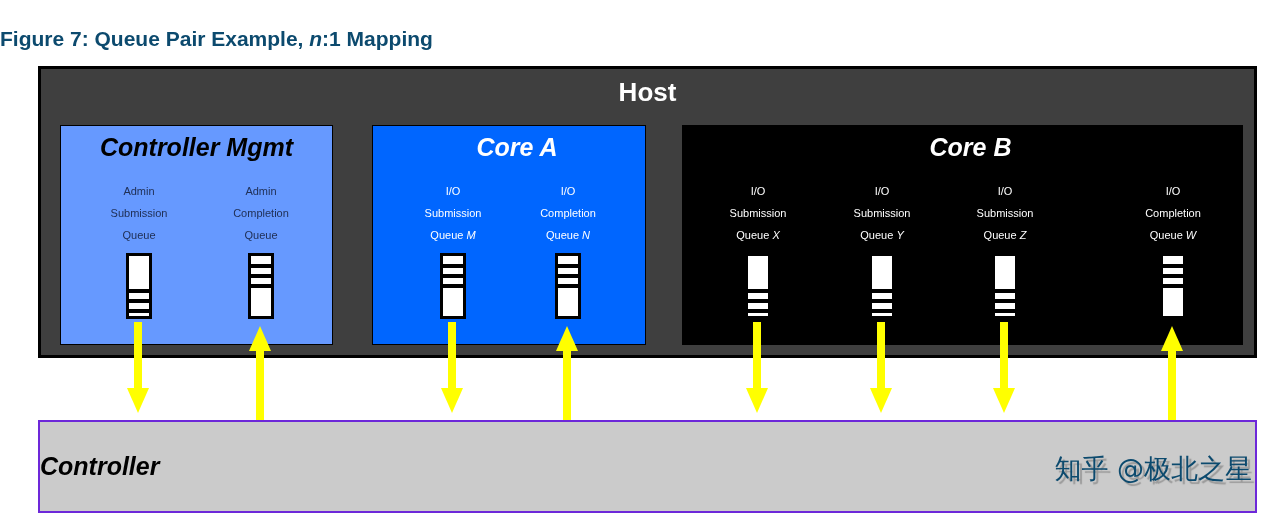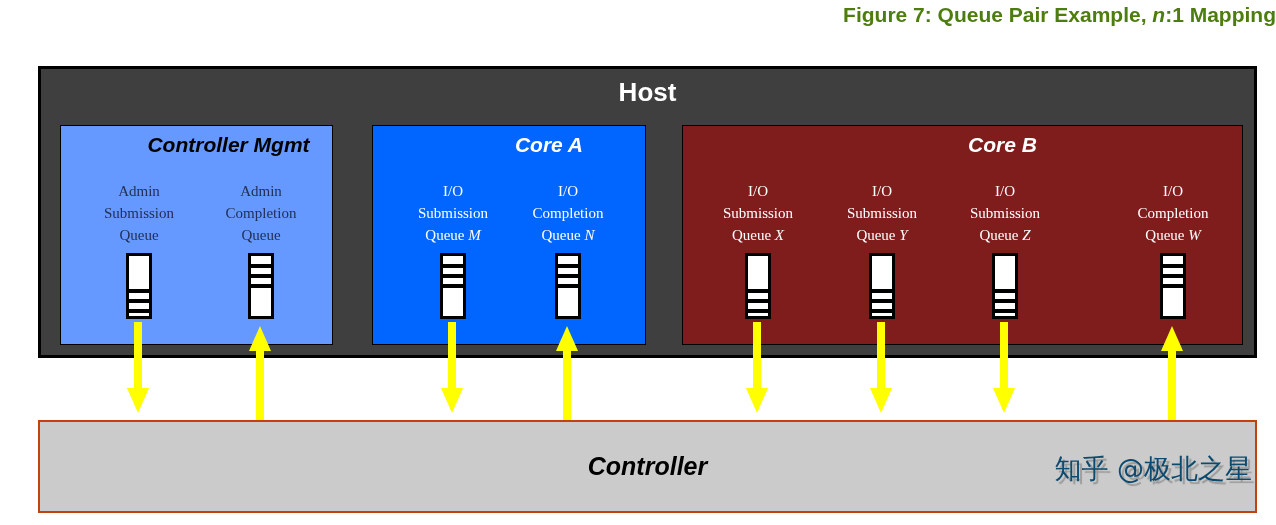--- a/index.html
+++ b/index.html
@@ -1,37 +1,37 @@
 <!DOCTYPE html>
 <html><head>
 <meta charset="utf-8">
 <style>
   html,body{margin:0;padding:0;background:#fff;}
   .canvas{position:relative;width:1276px;height:525px;background:#ffffff;overflow:hidden;
           font-family:"Liberation Sans",sans-serif;}
-  .fig-title{position:absolute;left:0;top:3px;width:1276px;text-align:right;
-             font-size:21px;font-weight:bold;color:#4d7c0f;}
+  .fig-title{position:absolute;left:0;top:27px;width:1276px;text-align:left;
+             font-size:21px;font-weight:bold;color:#0c4a6e;}
   .fig-title .it{font-style:italic;}
 
   .host-box{position:absolute;left:38px;top:66px;width:1219px;height:292px;
             background:#3F3F3F;border:3px solid #000;box-sizing:border-box;}
   .host-label{position:absolute;left:0;top:8px;width:100%;text-align:center;
               font-size:26px;font-weight:bold;color:#fff;}
 
   .group{position:absolute;top:125px;height:220px;border:1px solid #000;box-sizing:border-box;}
   .group-mgmt{left:60px;width:273px;background:#6699FF;}
   .group-corea{left:372px;width:274px;background:#0066FF;}
-  .group-coreb{left:682px;width:561px;background:#7f1d1d;}
+  .group-coreb{left:682px;width:561px;background:#000000;}
   .group-title{position:absolute;left:0;top:7px;width:100%;text-align:center;
-               font-size:21px;font-weight:bold;font-style:italic;padding-left:32px;}
+               font-size:25px;font-weight:bold;font-style:italic;}
   .group-mgmt .group-title{color:#000;}
   .group-corea .group-title,.group-coreb .group-title{color:#fff;margin-left:8px;}
 
   .queue-unit{position:absolute;top:54px;width:120px;text-align:center;}
-  .queue-label{font-family:Liberation Serif, serif;font-size:15px;line-height:22px;}
+  .queue-label{font-family:Liberation Sans, sans-serif;font-size:11px;line-height:22px;}
   .group-mgmt .queue-label{color:#203057;}
   .group-corea .queue-label,.group-coreb .queue-label{color:#fff;}
   .queue-label .it{font-style:italic;}
 
   .queue-icon{position:relative;margin:7px auto 0 auto;width:26px;height:66px;
               background:#fff;border:3px solid #000;box-sizing:border-box;}
   .qline{position:absolute;left:0;right:0;height:4px;background:#000;}
   .fill-top .l1{top:8px;} .fill-top .l2{top:18px;} .fill-top .l3{top:28px;}
   .fill-bottom .l1{top:33px;} .fill-bottom .l2{top:43px;} .fill-bottom .l3{top:53px;}
 
@@ -41,22 +41,22 @@
   .arrow-down{top:322px;height:91px;}
   .arrow-down .shaft{top:0;height:66px;}
   .arrow-down .head{top:66px;border-left:11px solid transparent;border-right:11px solid transparent;
                     border-top:25px solid #FFFF00;}
   .arrow-up{top:326px;height:94px;}
   .arrow-up .head{top:0;border-left:11px solid transparent;border-right:11px solid transparent;
                   border-bottom:25px solid #FFFF00;}
   .arrow-up .shaft{top:25px;height:69px;}
 
   .controller-box{position:absolute;left:38px;top:420px;width:1219px;height:93px;
-                  background:#CBCBCB;border:2px solid #c2410c;box-sizing:border-box;
-                  display:flex;align-items:center;justify-content:center;}
+                  background:#CBCBCB;border:2px solid #6d28d9;box-sizing:border-box;
+                  display:flex;align-items:center;}
   .controller-label{font-size:25px;font-weight:bold;font-style:italic;color:#000;}
 
   .watermark{position:absolute;right:24px;top:451px;font-size:27px;color:#0c4a6e;
              font-family:"DejaVu Sans",sans-serif;
              text-shadow:3px 3px 1px #9a9a9a;white-space:nowrap;}
 </style>
 </head>
 <body>
 
 <div class="canvas">

